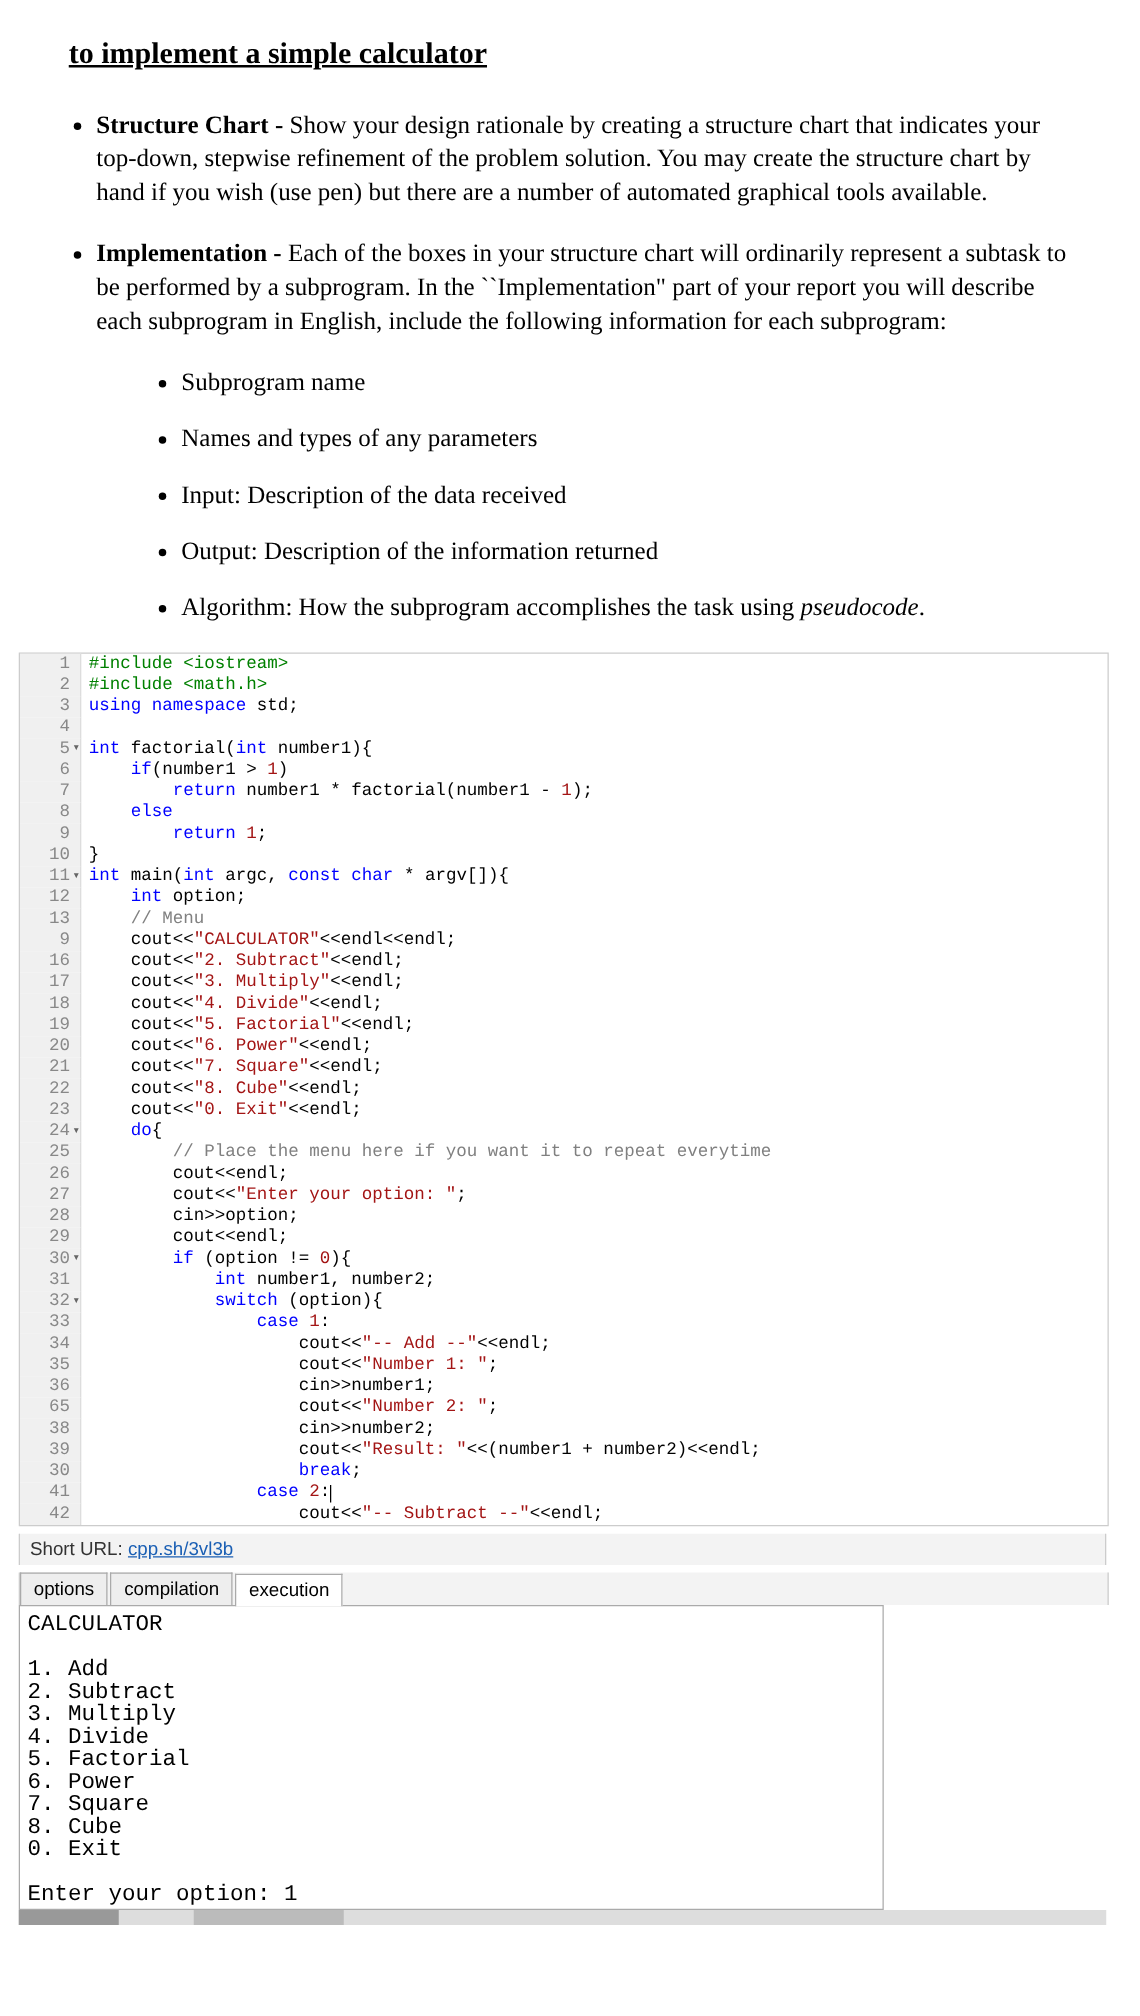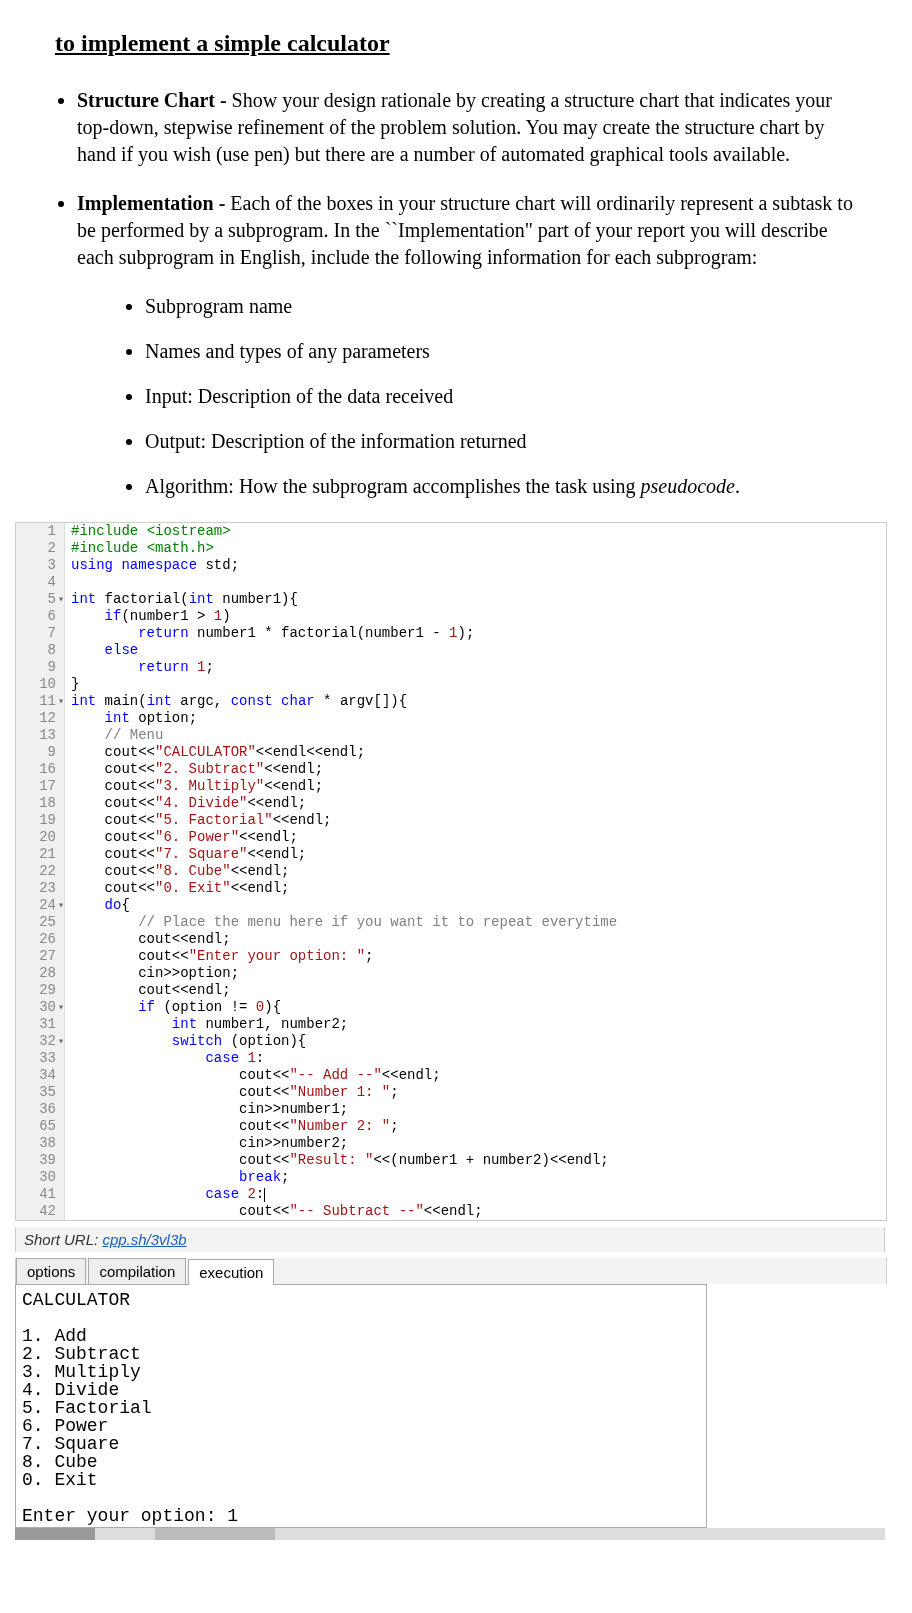--- a/index.html
+++ b/index.html
@@ -93,21 +93,20 @@
     font-family: Verdana, Arial, sans-serif;
     font-size: 15px;
     margin: 6px 0 6px -40px;
     padding: 4px 8px;
     color: #333;
     background: #f3f3f3;
     border-left: 1px solid #ccc;
     border-right: 1px solid #ccc;
     width: 870px;
     box-sizing: border-box;
-    font-style: italic;
   }
   .shorturl-row a { color: #1a5fb4; text-decoration: underline; }
 
   .tabs {
     display: flex;
     margin-left: -40px;
     width: 870px;
     border-left: 1px solid #ccc;
     border-right: 1px solid #ccc;
     background: #f3f3f3;

